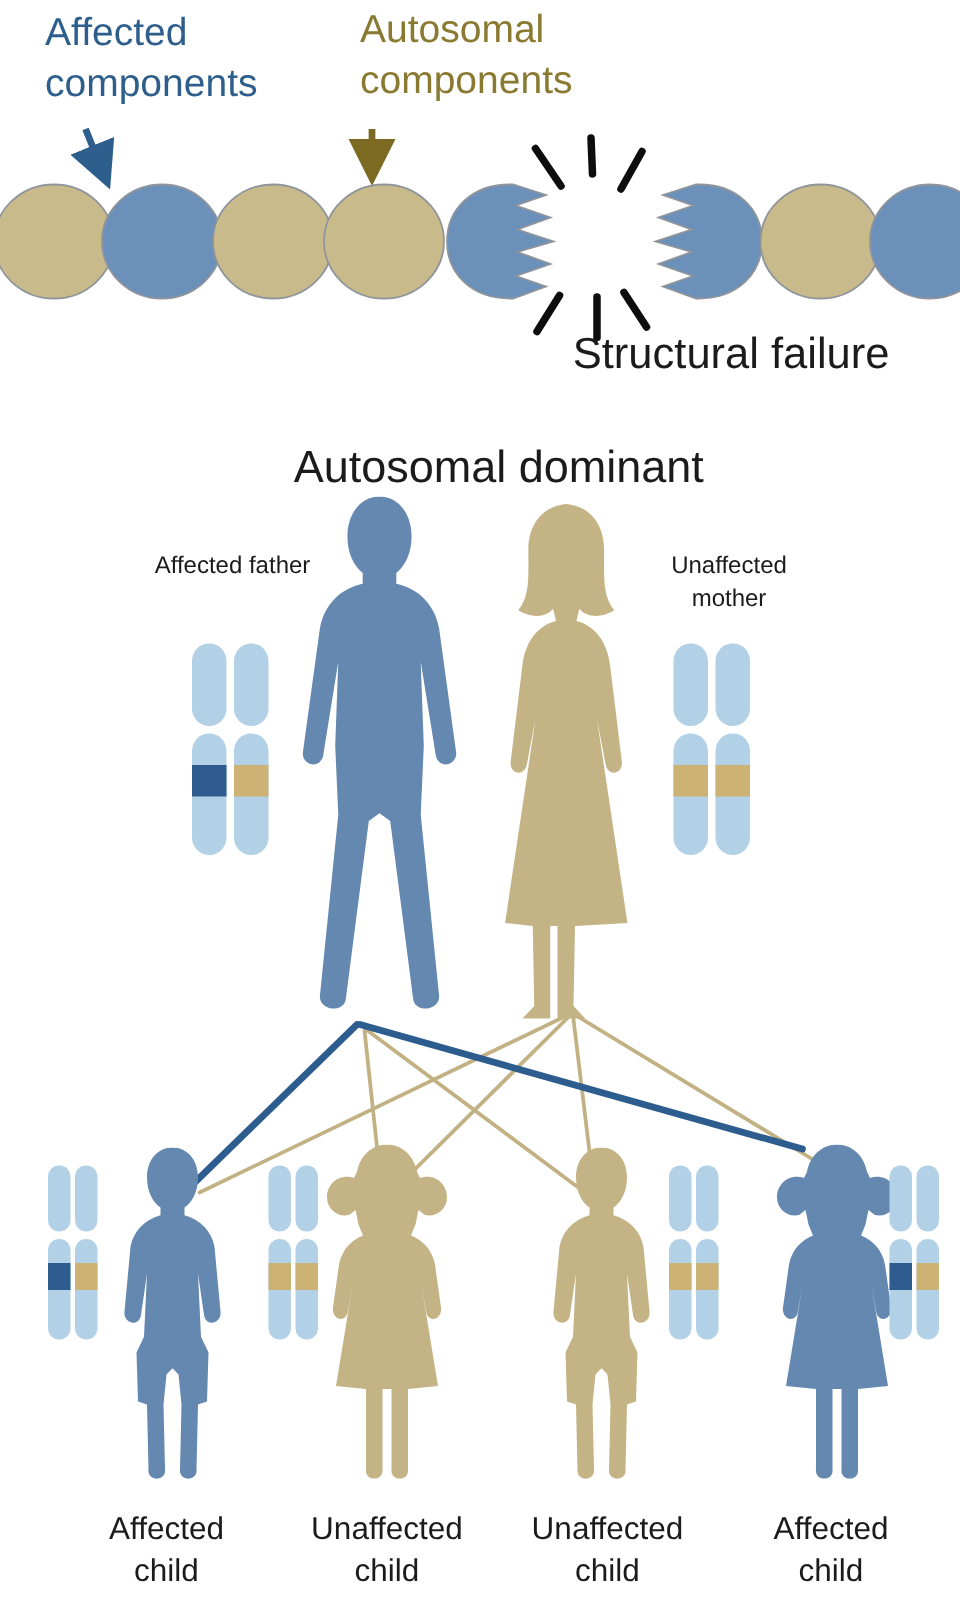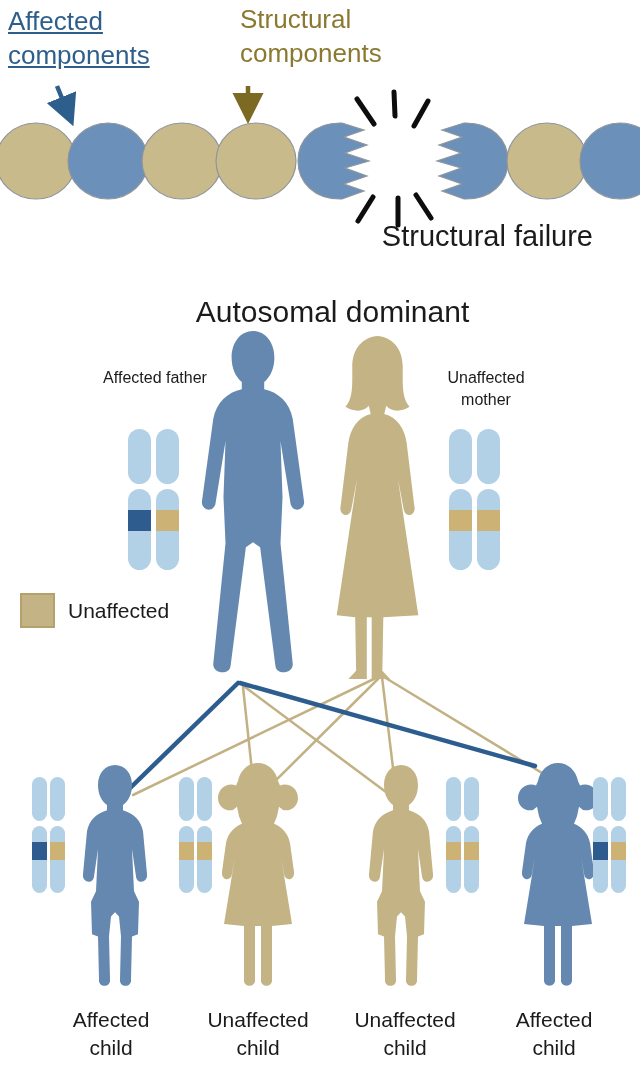--- a/index.html
+++ b/index.html
@@ -3,21 +3,21 @@
 <meta charset="utf-8">
 <style>
   html,body { margin:0; padding:0; background:#ffffff; }
   .canvas {
     position:relative; width:640px; height:1075px; background:#fff;
     overflow:hidden; font-family:"Liberation Sans", sans-serif; color:var(--text-black);
   }
 
   
   .top-label { position:absolute; font-size:26px; line-height:1.3; letter-spacing:0; }
-  .label-affected   { left:8px;  top:5px;  width:160px; color:var(--affected-text-blue);text-decoration:underline; }
+  .label-affected   { left:30px;  top:5px;  width:160px; color:var(--affected-text-blue); }
   .label-unaffected { left:240px; top:3px;  width:170px; color:var(--unaffected-text-olive); }
   .label-failure    { left:323px; top:218px; width:270px; font-size:29px; color:var(--text-black);text-align:right; }
   .chain-svg { position:absolute; left:0; top:85px; width:640px; height:150px; }
 
   
   .pedigree { position:absolute; left:0; top:283px; width:516px; height:792px; }
   .pedigree-title { position:absolute; left:0; top:12px; width:665px; text-align:center;
                     font-size:30px; color:var(--text-black); }
   .parent-label { position:absolute; width:112px; text-align:center; font-size:16px;
                   line-height:1.35; color:var(--text-black); }
@@ -69,21 +69,21 @@
     <path id="sil-woman" fill="currentColor" d="M52 0 C66 1 78 11 78 30 C78 48 77 60 85 69 C75 75 65 73 61 68 L59 76 C72 79 80 90 82 104 L90 166 C92 175 81 178 79 169 L73 139 L94 272 L58 274 L57 326 L65 334 L46 334 L46 274 L41 274 L41 334 L22 334 L30 326 L29 274 L10 272 L31 139 L25 169 C23 178 12 175 14 166 L22 104 C24 90 32 79 45 76 L43 68 C39 73 29 75 19 69 C27 60 26 48 26 30 C26 11 38 1 52 0 Z"></path>
     <path id="sil-boy" fill="currentColor" d="M39 0 C49 0 56 8 56 19 C56 28 52 35 47 38 L47 43 C58 46 65 53 67 63 L71 104 C72 112 61 114 60 106 L56 80 L58 120 L63 130 L62 161 L56 163 L55 204 C56 212 43 212 44 204 L45 163 L43 144 L39 140 L35 144 L33 163 L34 204 C35 212 22 212 23 204 L22 163 L16 161 L15 130 L20 120 L22 80 L18 106 C17 114 6 112 7 104 L11 63 C13 53 20 46 31 43 L31 38 C26 35 22 28 22 19 C22 8 29 0 39 0 Z"></path>
     <path id="sil-girl" fill="currentColor" d="M44 0 C54 0 62 7 64 17 L66 21 C75 18 84 24 84 33 C84 41 76 46 69 44 L65 41 L63 50 L60 57 C68 60 74 66 76 75 L80 102 C81 110 71 112 70 104 L67 88 L78 151 L58 153 L58 203 C59 211 46 211 47 203 L47 153 L41 153 L41 203 C42 211 29 211 30 203 L30 153 L10 151 L21 88 L18 104 C17 112 7 110 8 102 L12 75 C14 66 20 60 28 57 L25 50 L23 41 L19 44 C12 46 4 41 4 33 C4 24 13 18 22 21 L24 17 C26 7 34 0 44 0 Z"></path>
   </defs>
 </svg>
 
 <div class="canvas">
 
   <section>
     <div class="top-label label-affected">Affected components</div>
-    <div class="top-label label-unaffected">Structural components</div>
+    <div class="top-label label-unaffected">Autosomal components</div>
 
     <svg class="chain-svg" viewBox="0 0 640 150">
       <defs>
         <marker id="ah-blue" markerWidth="7" markerHeight="7" refX="5" refY="3.5" orient="auto">
           <path d="M0 0 L7 3.5 L0 7 Z" style="fill:var(--affected-text-blue)"></path>
         </marker>
         <marker id="ah-olive" markerWidth="7" markerHeight="7" refX="5" refY="3.5" orient="auto">
           <path d="M0 0 L7 3.5 L0 7 Z" style="fill:var(--arrow-olive)"></path>
         </marker>
       </defs>
@@ -161,24 +161,20 @@
         <div class="band band-unaffected"></div>
       </div>
       <div class="chromatid">
         <div class="arm-top"></div>
           <div class="arm-bot"></div>
         <div class="band band-unaffected"></div>
       </div>
     </div>
 
     <div class="legend">
-      <div class="legend-row">
-        <div class="legend-swatch swatch-unaffected"></div>
-        <span>Unaffected</span>
-      </div>
     </div>
 
     <svg class="silhouette person-blue" style="left:76px;top:482px" width="78" height="225" viewBox="0 0 78 214" preserveAspectRatio="none">
         <use href="#sil-boy"></use>
       </svg>
     <svg class="silhouette person-tan" style="left:214px;top:480px" width="88" height="227" viewBox="0 0 88 213" preserveAspectRatio="none">
         <use href="#sil-girl"></use>
       </svg>
     <svg class="silhouette person-tan" style="left:362px;top:482px" width="78" height="225" viewBox="0 0 78 214" preserveAspectRatio="none">
         <use href="#sil-boy"></use>

